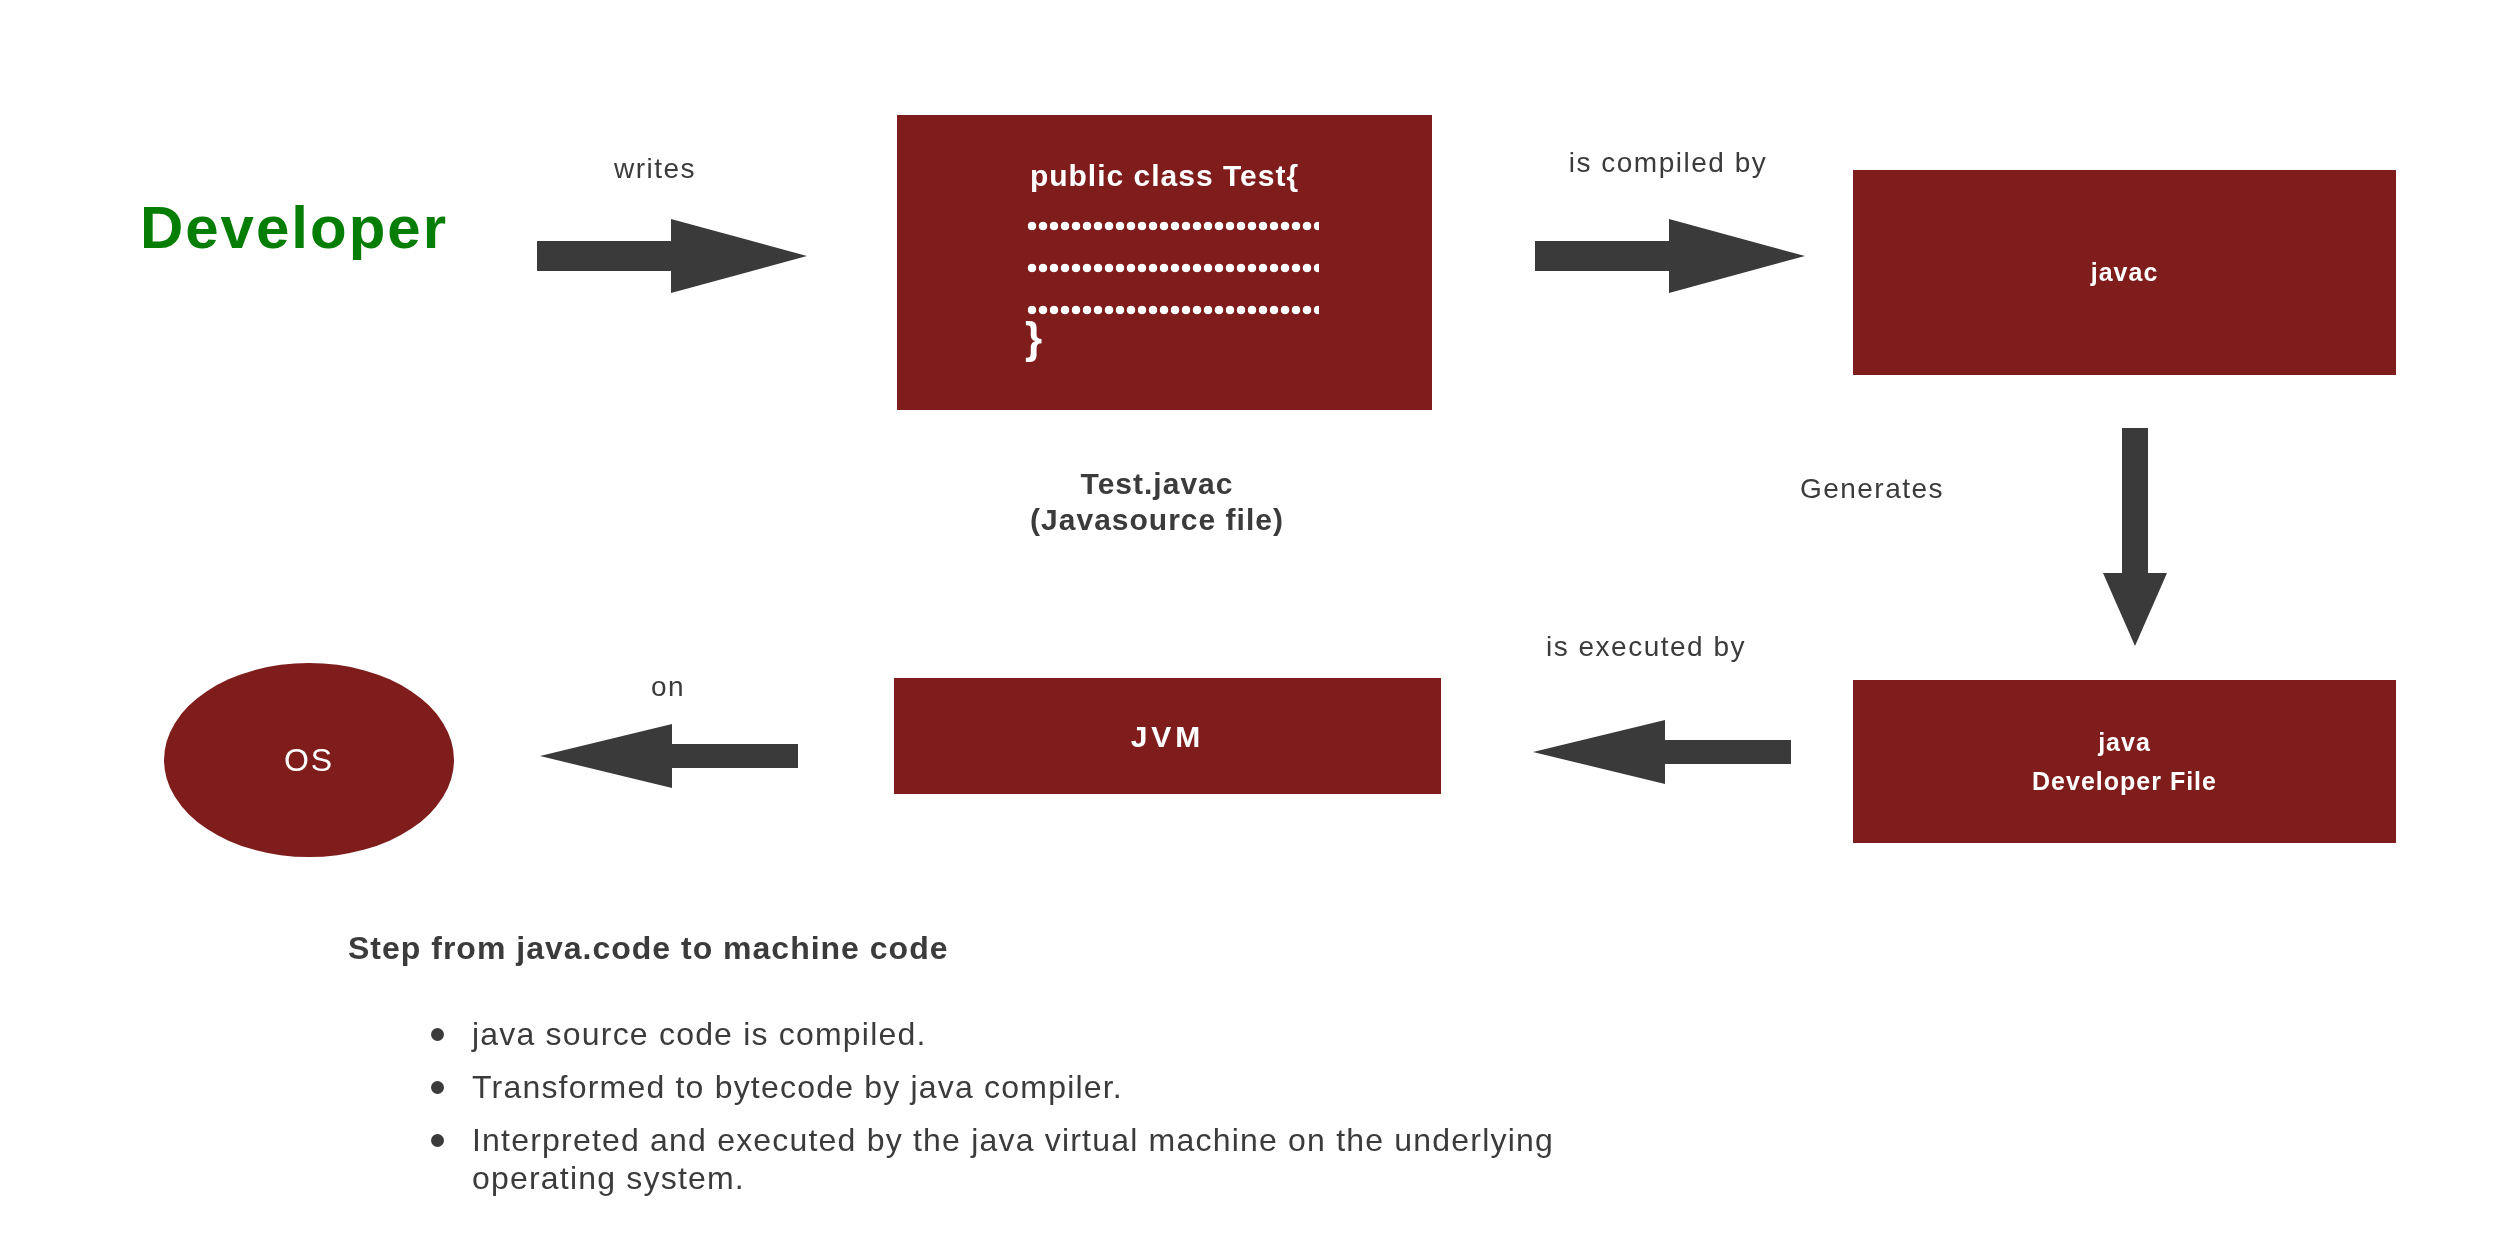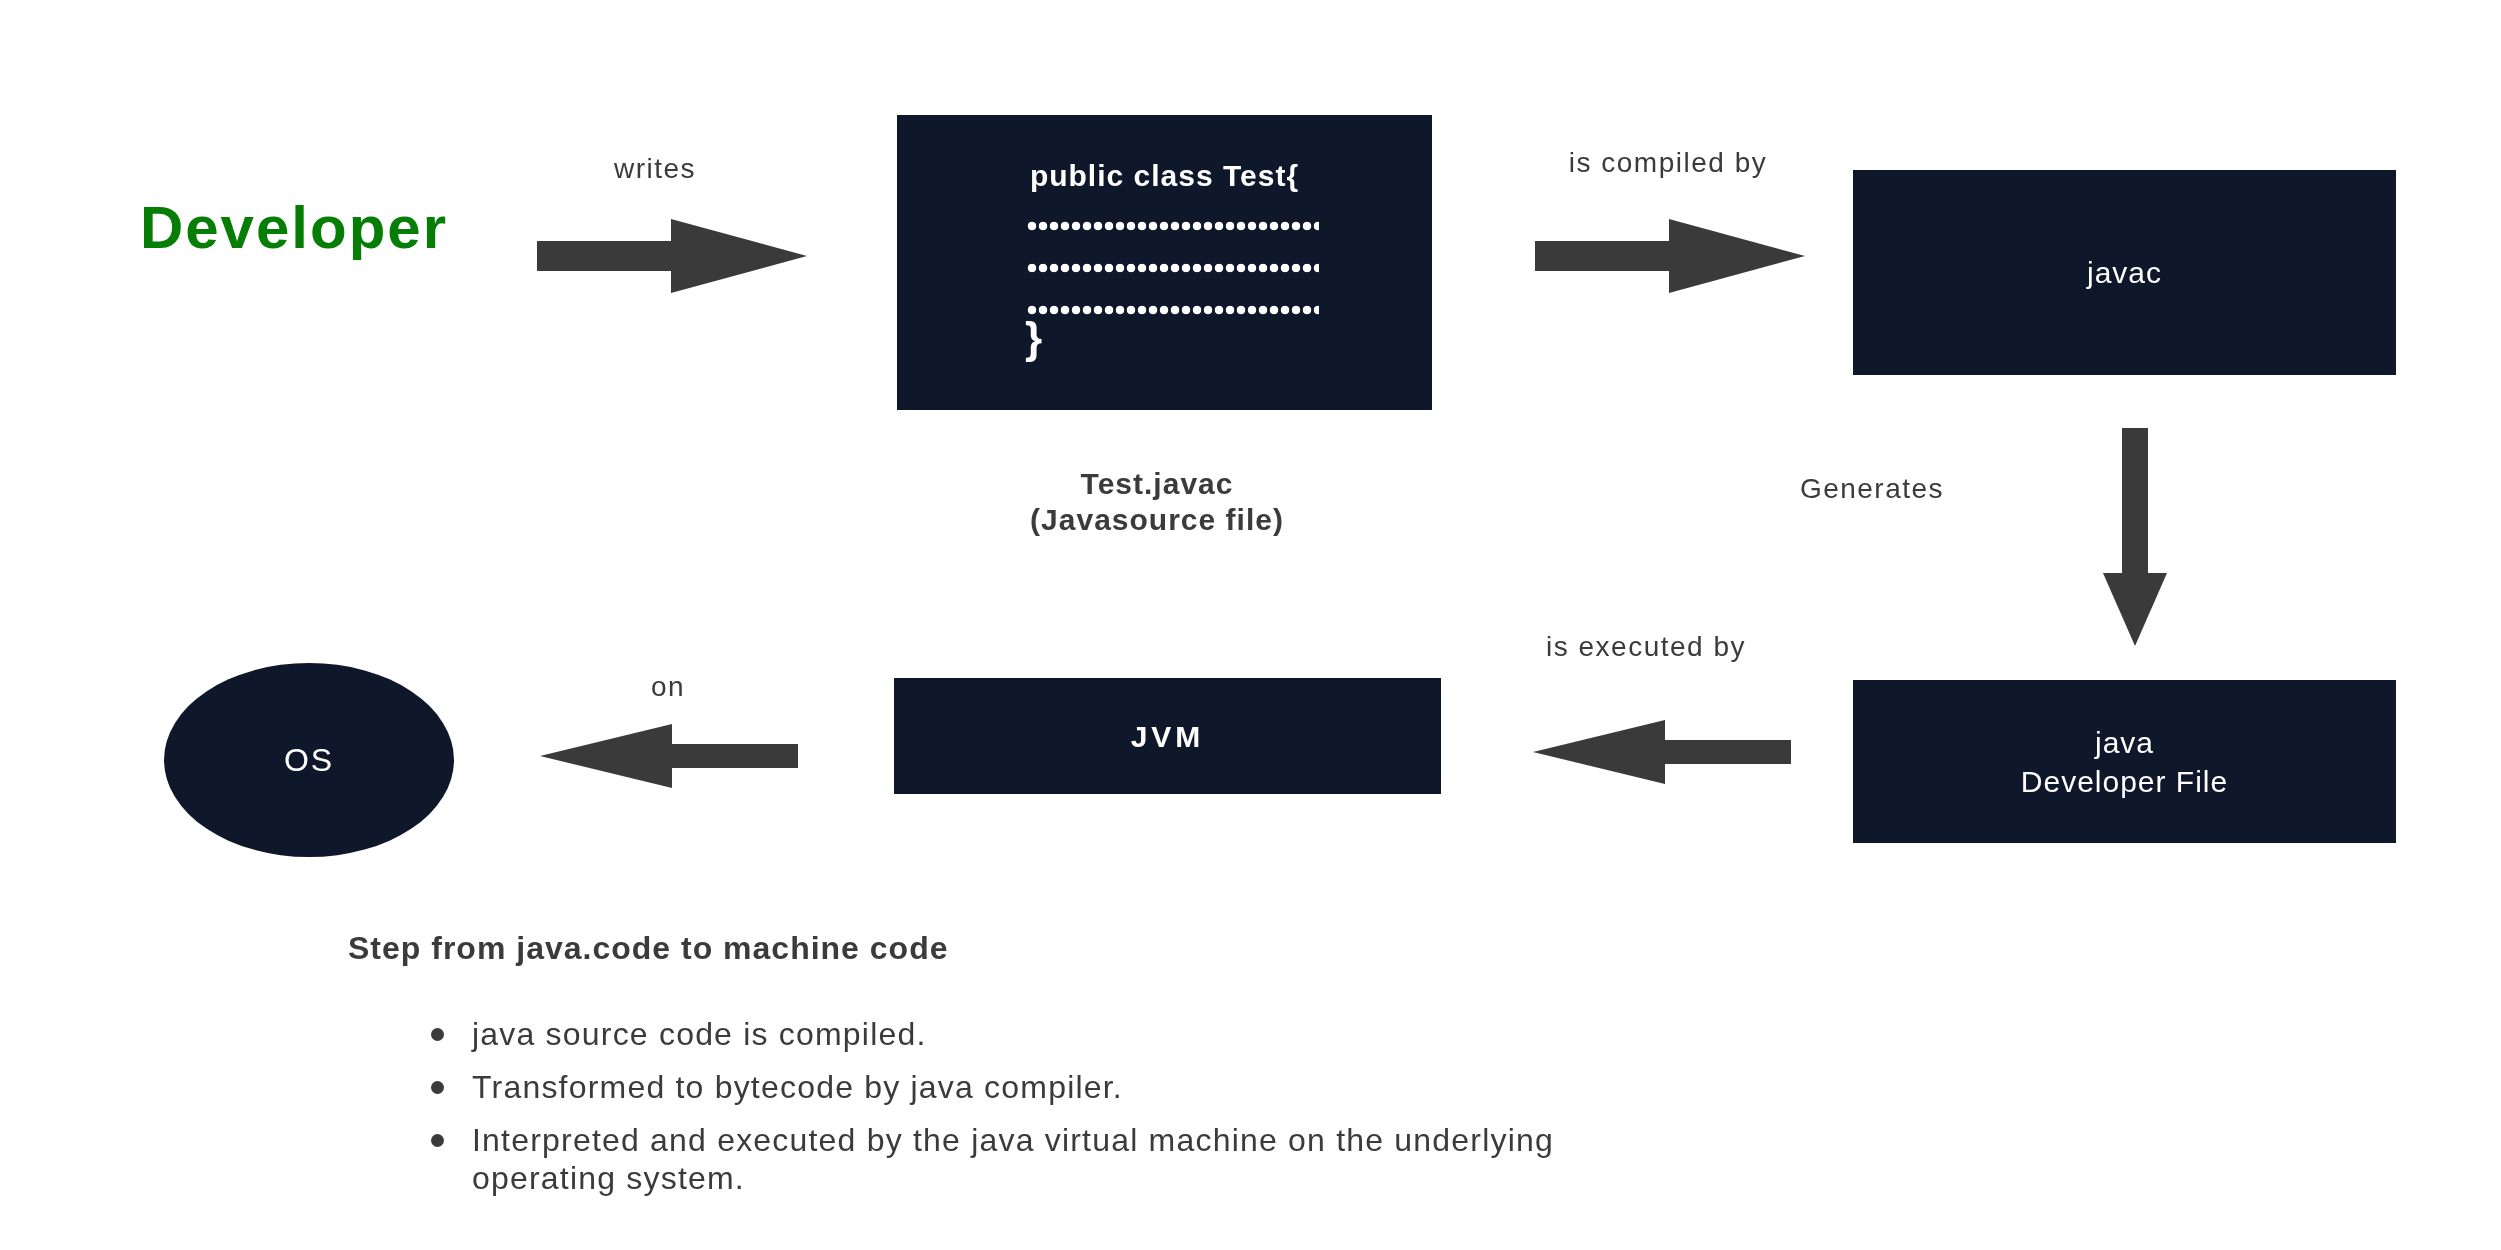--- a/index.html
+++ b/index.html
@@ -26,31 +26,31 @@
     text-align: center; line-height: 41px;
   }
   .lbl-writes   { left: 545px;  top: 148px; width: 220px; }
   .lbl-compiled { left: 1518px; top: 142px; width: 300px; }
   .lbl-generates{ left: 1722px; top: 468px; width: 300px; }
   .lbl-executed { left: 1536px; top: 626px; width: 220px; }
   .lbl-on       { left: 616px;  top: 666px; width: 104px; }
   
   .node {
     position: absolute;
-    background: #0f172a;
+    background: #7f1d1d;
     color: #ffffff;
   }
   .flexcenter { display: flex; align-items: center; justify-content: center; flex-direction: column; }
   .src-box   { left: 897px;  top: 115px; width: 535px; height: 295px; }
   .javac-box { left: 1853px; top: 170px; width: 543px; height: 205px; }
   .byte-box  { left: 1853px; top: 680px; width: 543px; height: 163px; }
   .jvm-box   { left: 894px;  top: 678px; width: 547px; height: 116px; }
   .os-ellipse{ left: 164px;  top: 663px; width: 290px; height: 194px; border-radius: 50%; }
   .node-label {
-    font-size: 30px; font-weight: 400; letter-spacing: 1px;
+    font-size: 25px; font-weight: 700; letter-spacing: 1px;
     text-align: center; line-height: 39px;
   }
   .jvm-text { font-size: 30px; font-weight: 600; letter-spacing: 4px; }
   .os-text  { font-size: 32px; font-weight: 500; letter-spacing: 2px; }
   .src-title {
     position: absolute; left: 0; top: 44px; width: 100%;
     text-align: center; font-size: 30px; font-weight: 700; letter-spacing: 1px;
   }
   .dotted-row {
     position: absolute; left: 130px; width: 292px; height: 10px;

